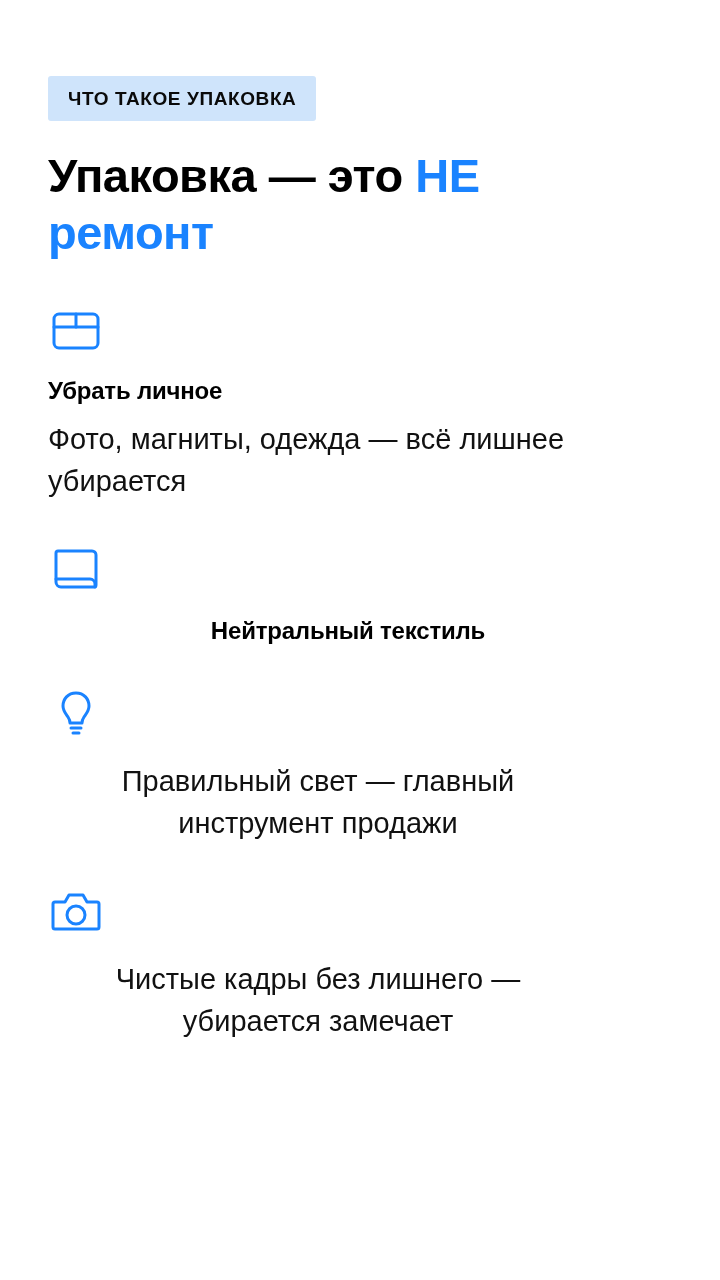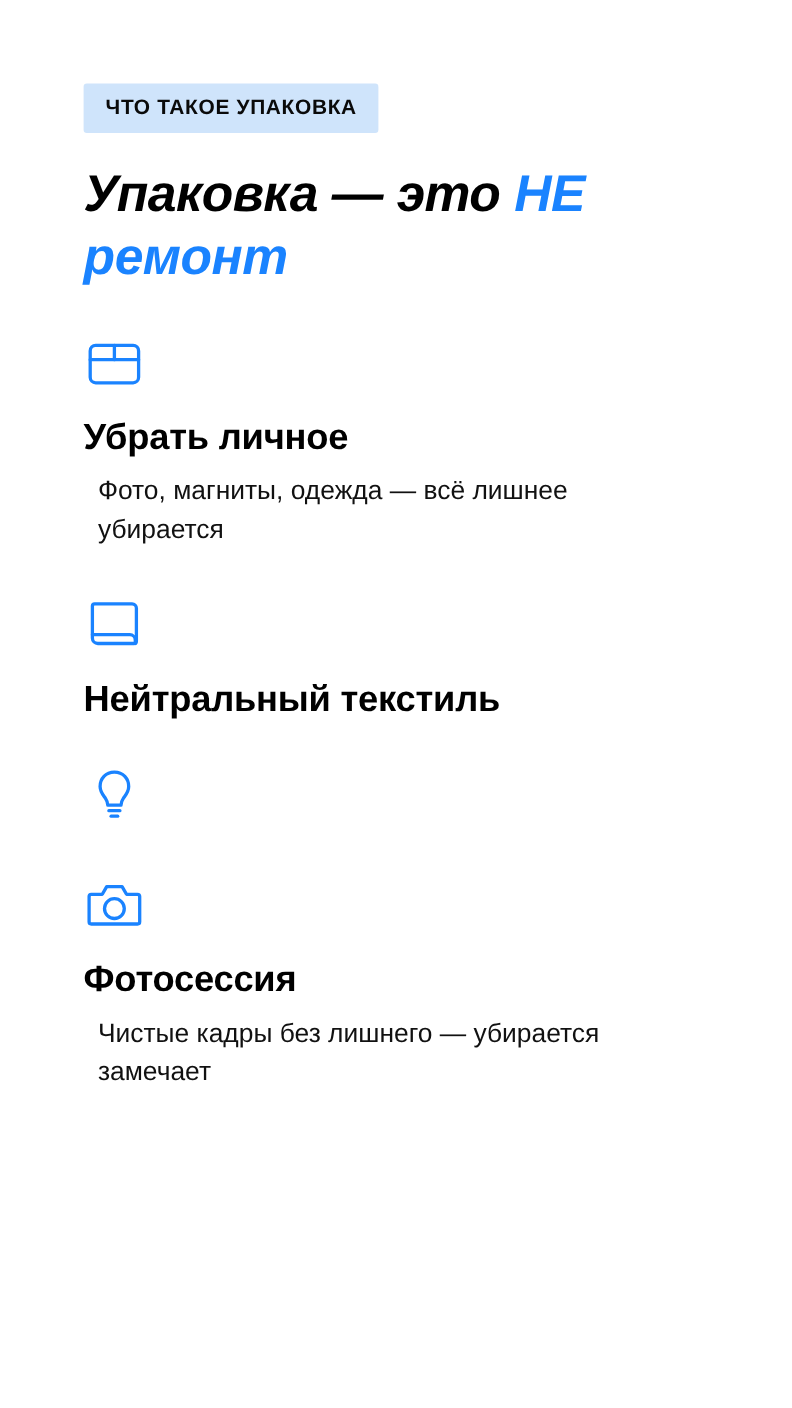--- a/index.html
+++ b/index.html
@@ -11,21 +11,21 @@
     height: 1280px;
     background: #ffffff;
     font-family: "Liberation Sans", sans-serif;
     color: #000000;
     overflow: hidden;
   }
   .page {
     width: 720px;
     height: 1280px;
     box-sizing: border-box;
-    padding: 76px 72px 0 76px;
+    padding: 76px 72px 0 48px;
     position: relative;
   }
   .eyebrow {
     display: inline-block;
     background: #cfe4fb;
     color: #0a0a0a;
     font-size: 19px;
     font-weight: 700;
     letter-spacing: 0.6px;
     padding: 13px 20px 13px 20px;
@@ -33,51 +33,51 @@
     margin: 0 0 26px 0;
     line-height: 1;
   }
   .headline {
     font-size: 47px;
     font-weight: 700;
     line-height: 1.22;
     letter-spacing: -0.5px;
     margin: 0 0 34px 0;
     max-width: 520px;
-    font-style: italic;
   }
   .headline .accent {
     color: #1a83ff;
   }
   .feature {
     margin-bottom: 34px;
   }
   .feature .icon {
     height: 66px;
     display: flex;
     align-items: center;
     margin-bottom: 14px;
   }
   .feature .f-title {
-    font-size: 33px;
+    font-size: 24px;
     font-weight: 700;
     line-height: 1.25;
     margin: 0 0 12px 0;
     letter-spacing: -0.2px;
   }
   .feature .f-desc {
-    font-size: 24px;
+    font-size: 29px;
     font-weight: 400;
     line-height: 1.45;
-    margin: 13px;
+    margin: 0;
     color: #111111;
     max-width: 540px;
   }
   .feature + .feature {
     margin-top: 8px;
+    text-align: center;
   }
   svg {
     display: block;
   }
 </style>
 </head>
 <body>
 
 <div class="page">
 
@@ -108,26 +108,26 @@
   </div>
 
   <div class="feature">
     <div class="icon">
       <svg width="56" height="56" viewBox="0 0 56 56" fill="none" stroke="#1a83ff" stroke-width="3" stroke-linecap="round" stroke-linejoin="round">
         <path d="M28 8 C20 8 15 14 15 21 C15 26 18 29 20 32 C21.5 34.2 22 36 22 38 H34 C34 36 34.5 34.2 36 32 C38 29 41 26 41 21 C41 14 36 8 28 8 Z"></path>
         <line x1="23" y1="43" x2="33" y2="43"></line>
         <line x1="25" y1="48" x2="31" y2="48"></line>
       </svg>
     </div>
+    <p class="f-desc">Правильный свет — главный инструмент продажи</p>
   </div>
 
   <div class="feature">
     <div class="icon">
       <svg width="56" height="56" viewBox="0 0 56 56" fill="none" stroke="#1a83ff" stroke-width="3" stroke-linecap="round" stroke-linejoin="round">
         <path d="M7 19 H17 L21 12 H35 L39 19 H49 A2 2 0 0 1 51 21 V44 A2 2 0 0 1 49 46 H7 A2 2 0 0 1 5 44 V21 A2 2 0 0 1 7 19 Z"></path>
         <circle cx="28" cy="32" r="9"></circle>
       </svg>
     </div>
-    <div class="f-title">Фотосессия</div>
     <p class="f-desc">Чистые кадры без лишнего — убирается замечает</p>
   </div>
 
 </div>
 
 </body></html>

